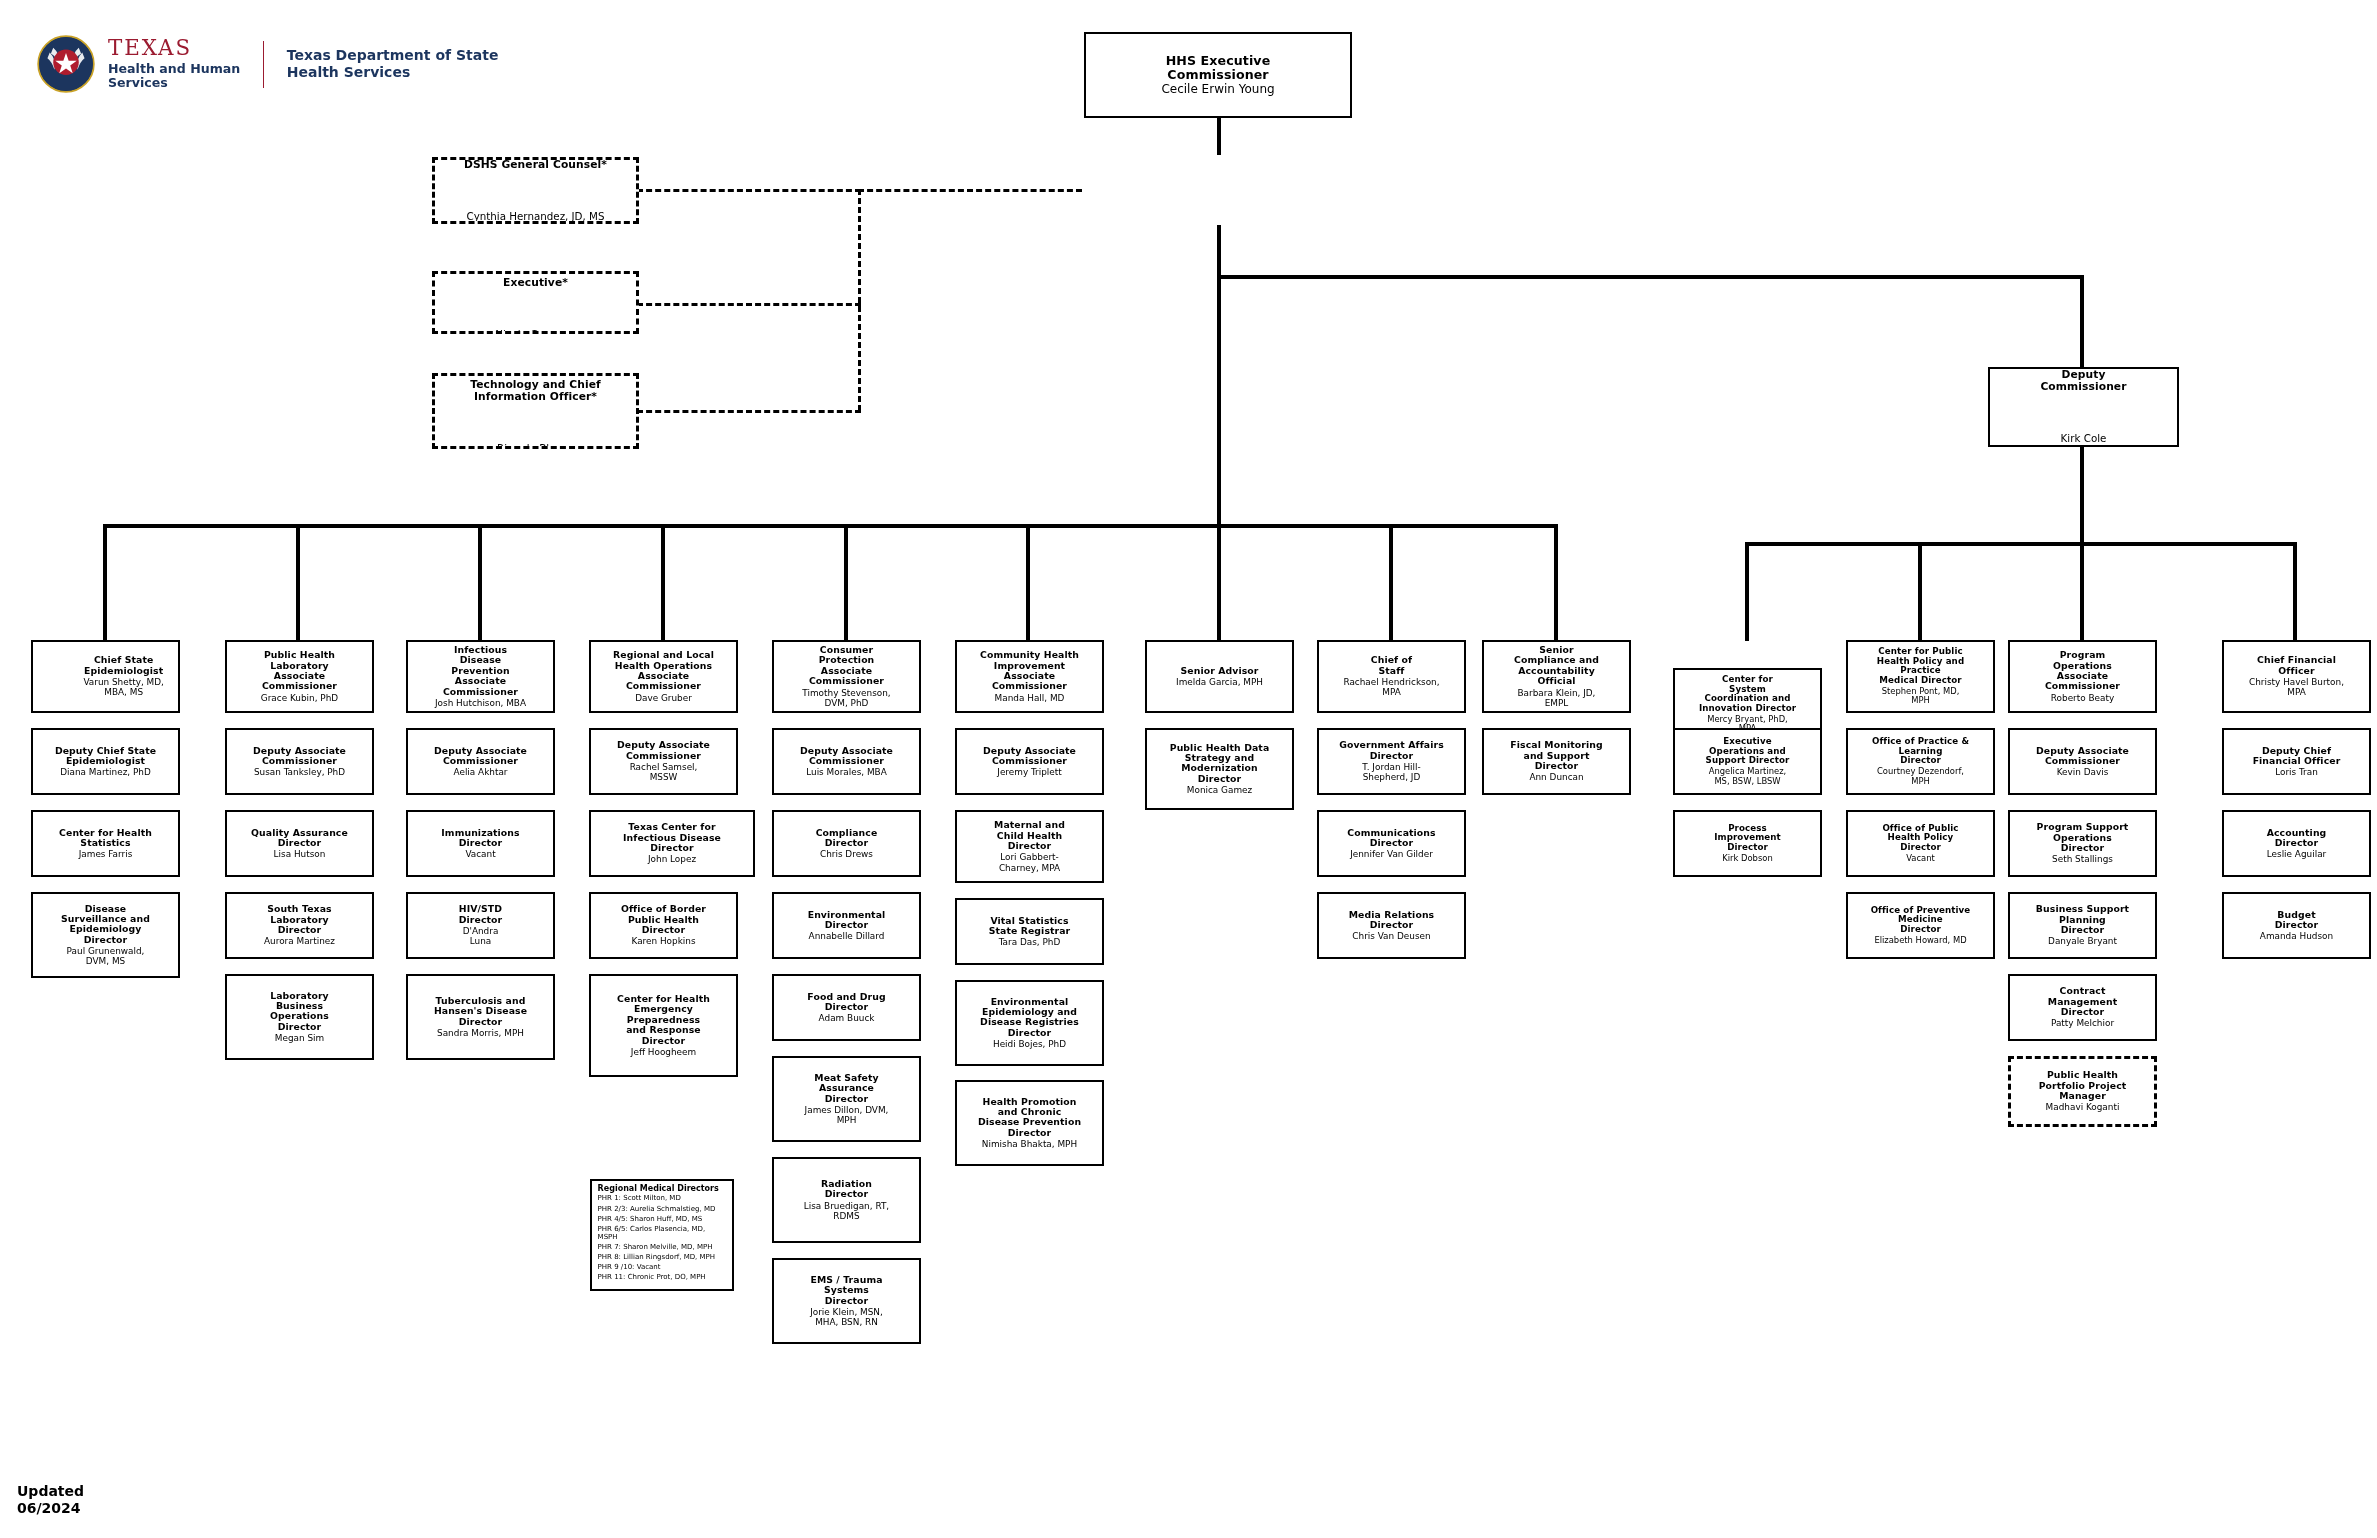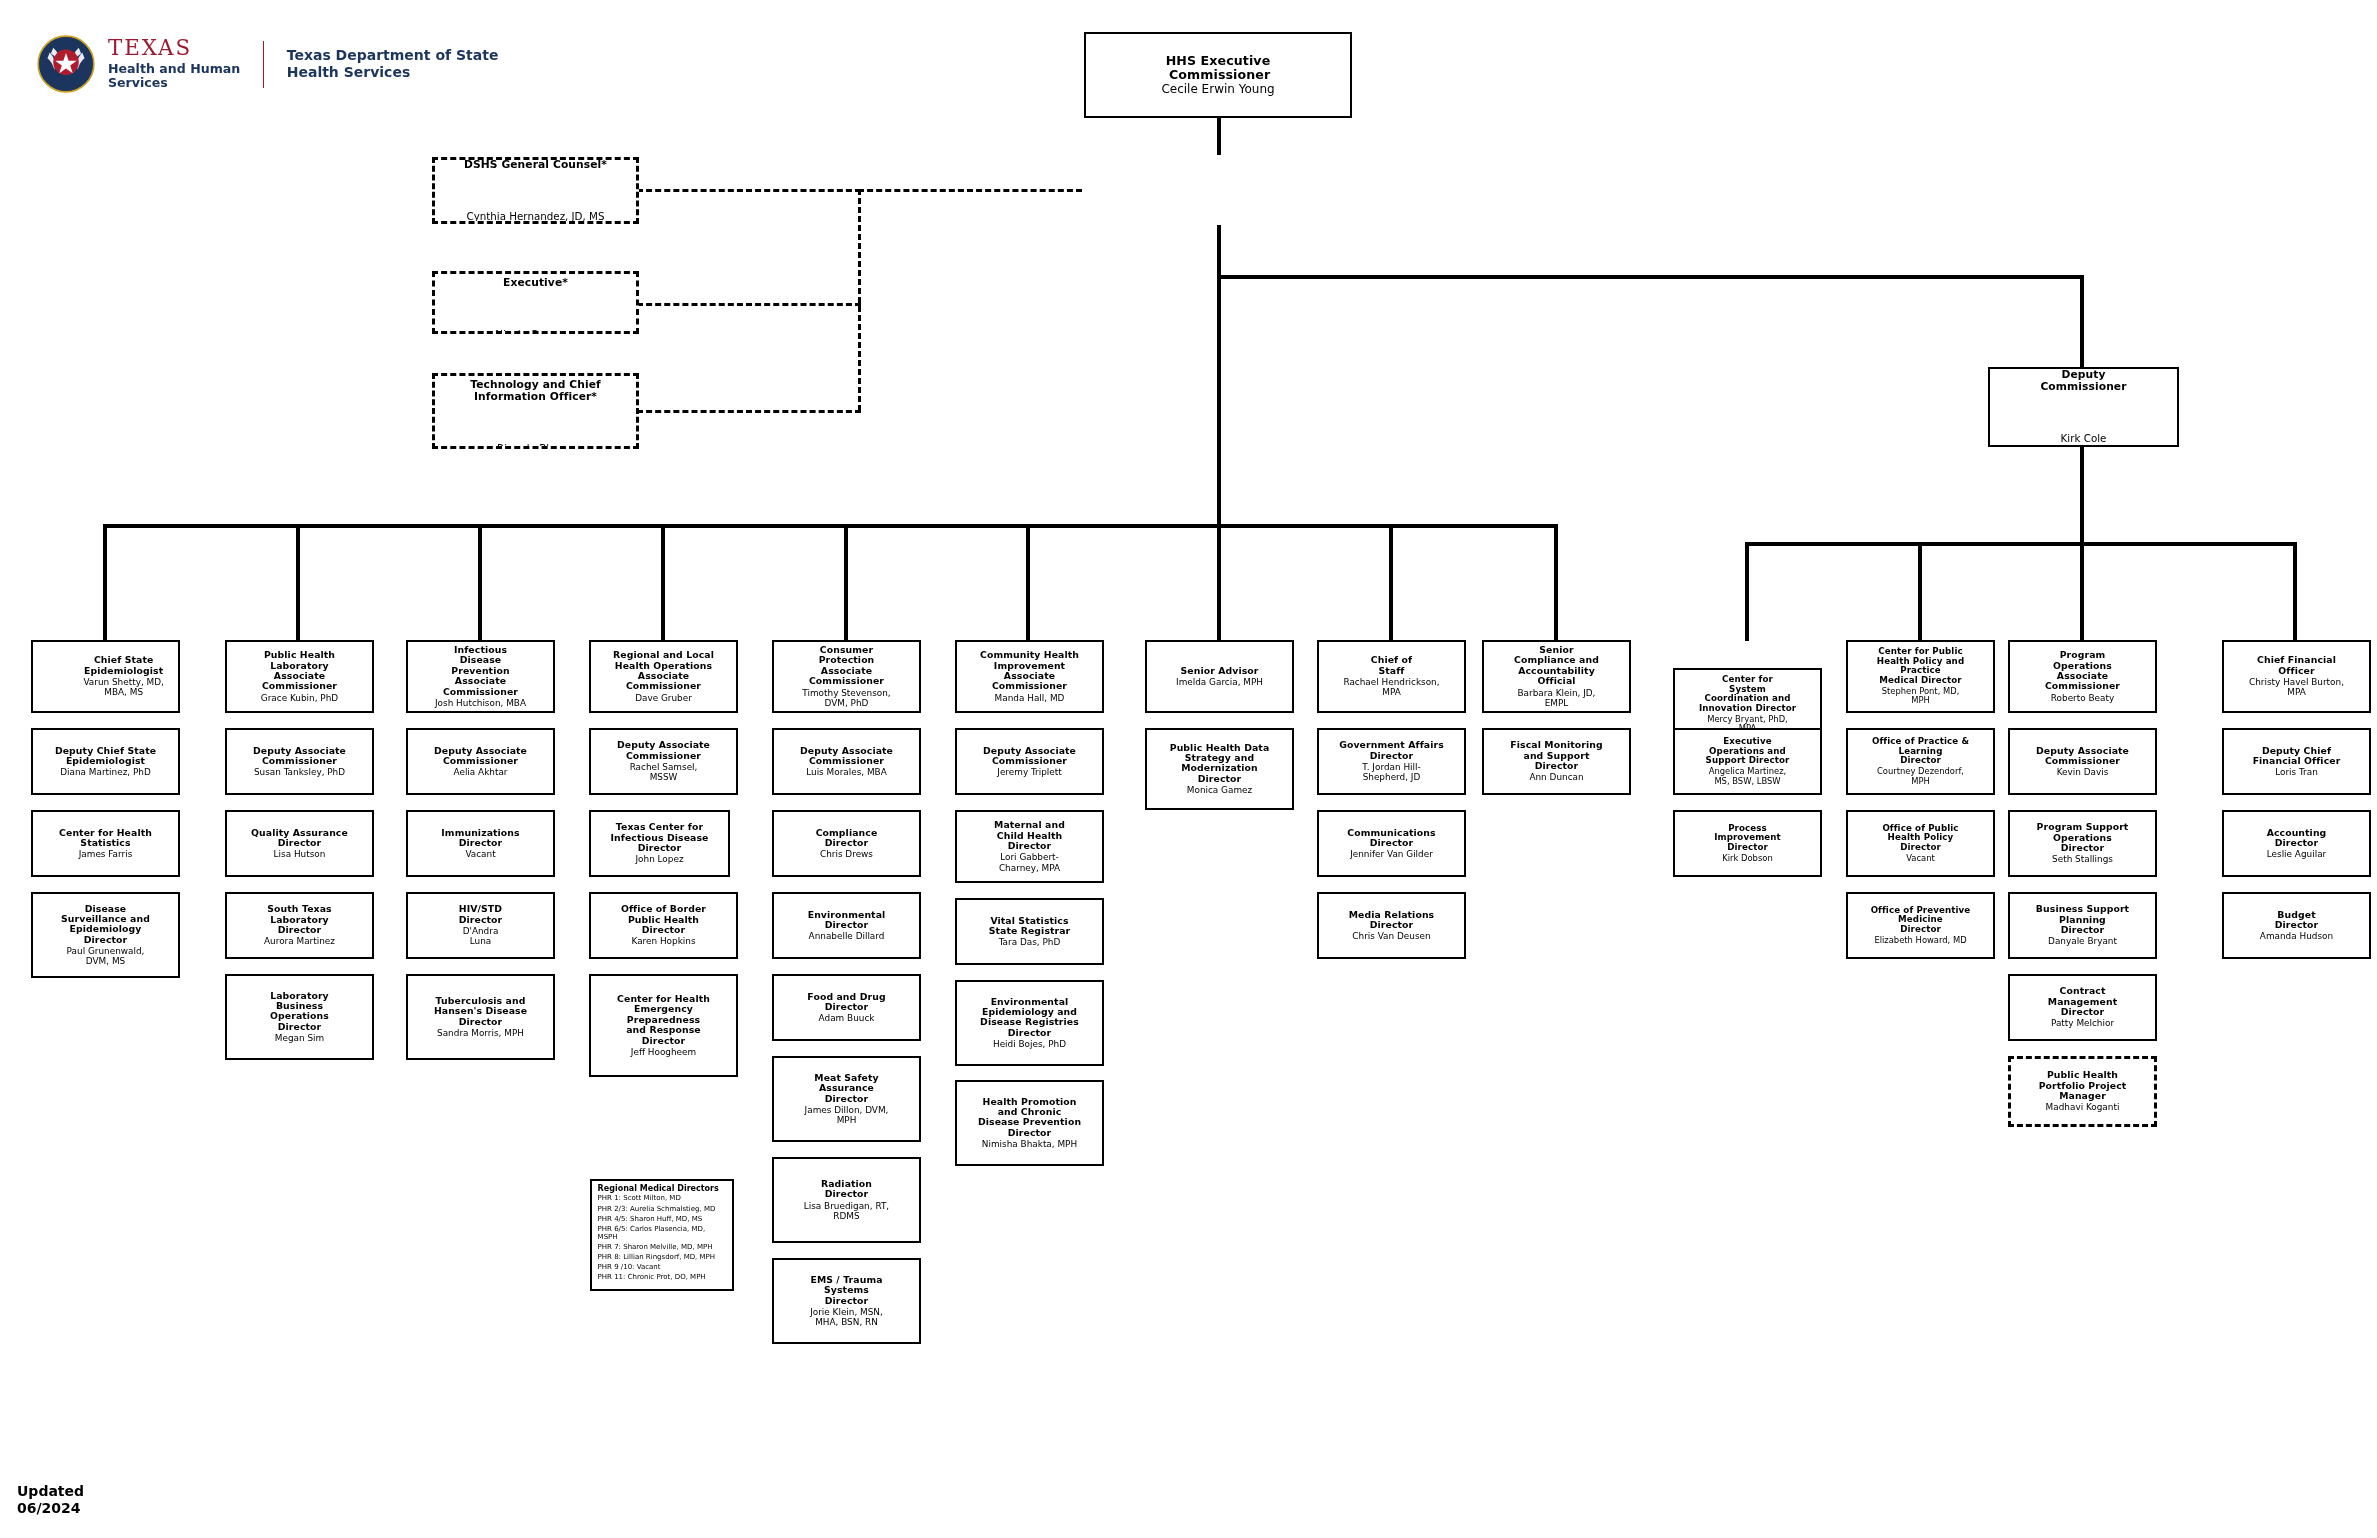--- a/index.html
+++ b/index.html
@@ -77,21 +77,21 @@
     font-weight: bold;
     line-height: 1.12;
     letter-spacing: 0.1px;
   }
   .box .person {
     font-weight: normal;
     line-height: 1.15;
     margin-top: 0.9px;
   }
 
-  .t-lg .title { font-size: 12.6px; text-align: right; }
+  .t-lg .title { font-size: 12.6px; }
   .t-lg .person { font-size: 12px; }
 
   .t-md .title { font-size: 10.7px; }
   .t-md .person { font-size: 10.3px; margin-top: 40px; }
 
   .t-sm .title { font-size: 9.3px; }
   .t-sm .person { font-size: 8.9px; }
 
   .t-xs .title { font-size: 8.7px; }
   .t-xs .person { font-size: 8.4px; }
@@ -405,21 +405,21 @@
       <div class="box t-sm" style="left: 589px; top: 728px; width: 149px; height: 67px;">
         <div class="title">
           <div>Deputy Associate</div>
           <div>Commissioner</div>
         </div>
         <div class="person">
           <div>Rachel Samsel,</div>
           <div>MSSW</div>
         </div>
       </div>
-      <div class="box t-sm" style="left: 589px; top: 810px; width: 141px; height: 67px;">
+      <div class="box t-sm" style="left: 589px; top: 810px; width: 166px; height: 67px;">
         <div class="title">
           <div>Texas Center for</div>
           <div>Infectious Disease</div>
           <div>Director</div>
         </div>
         <div class="person">
           <div>John Lopez</div>
         </div>
       </div>
       <div class="box t-sm" style="left: 589px; top: 892px; width: 149px; height: 67px;">

